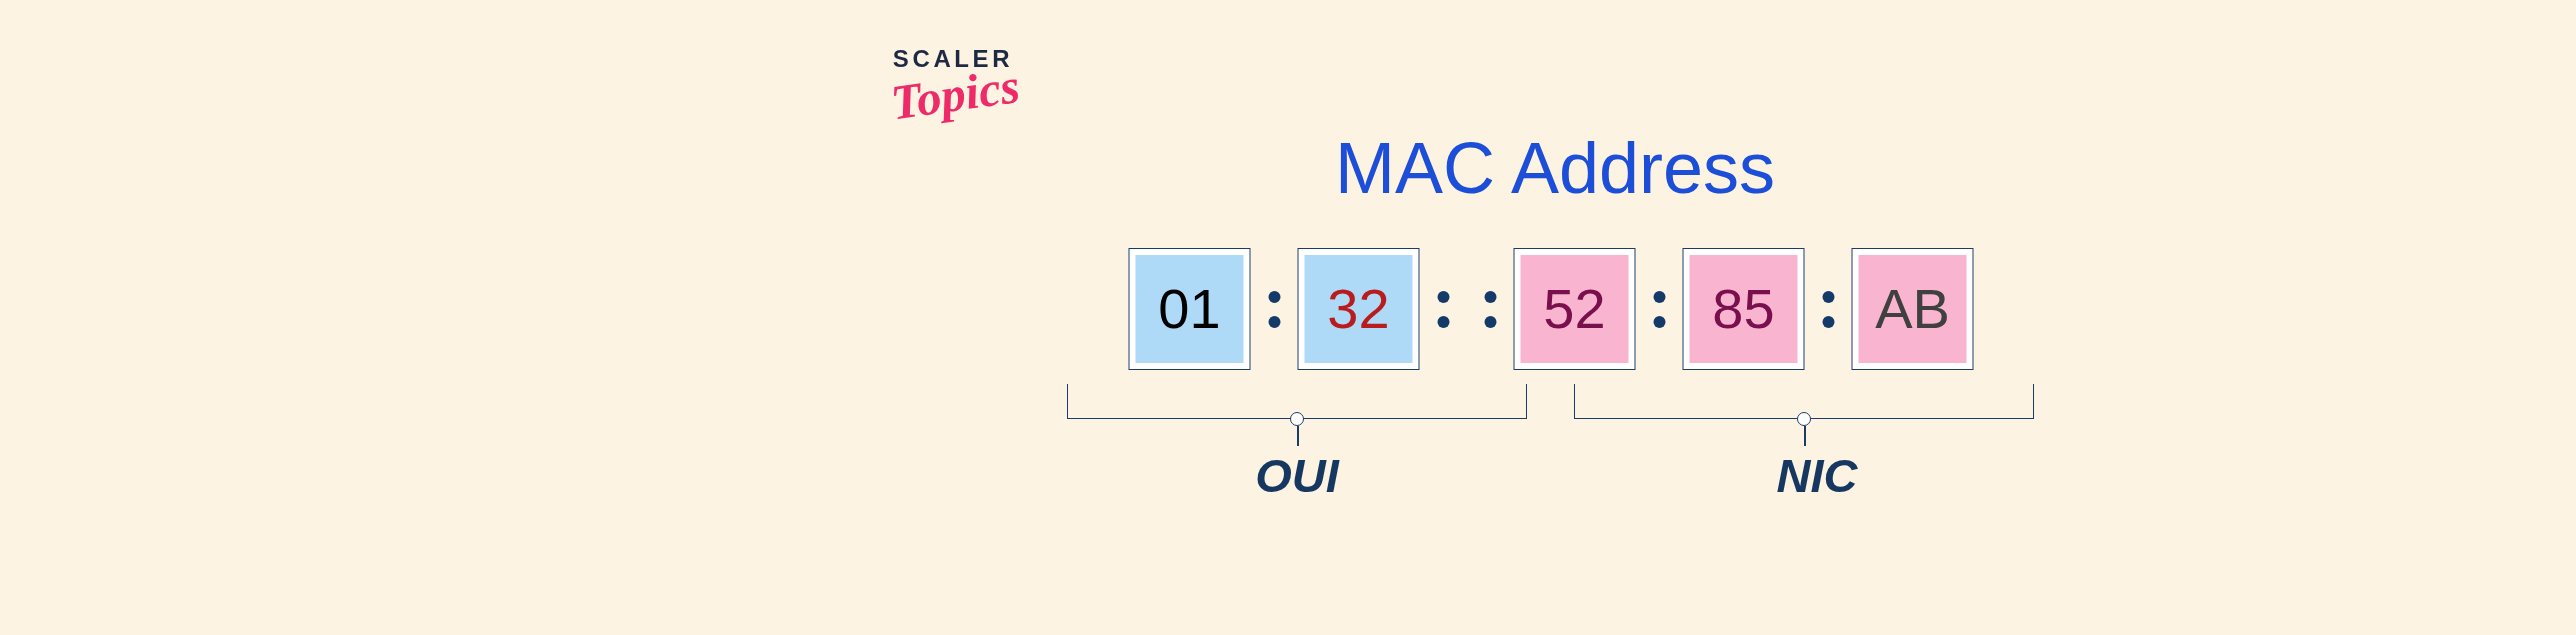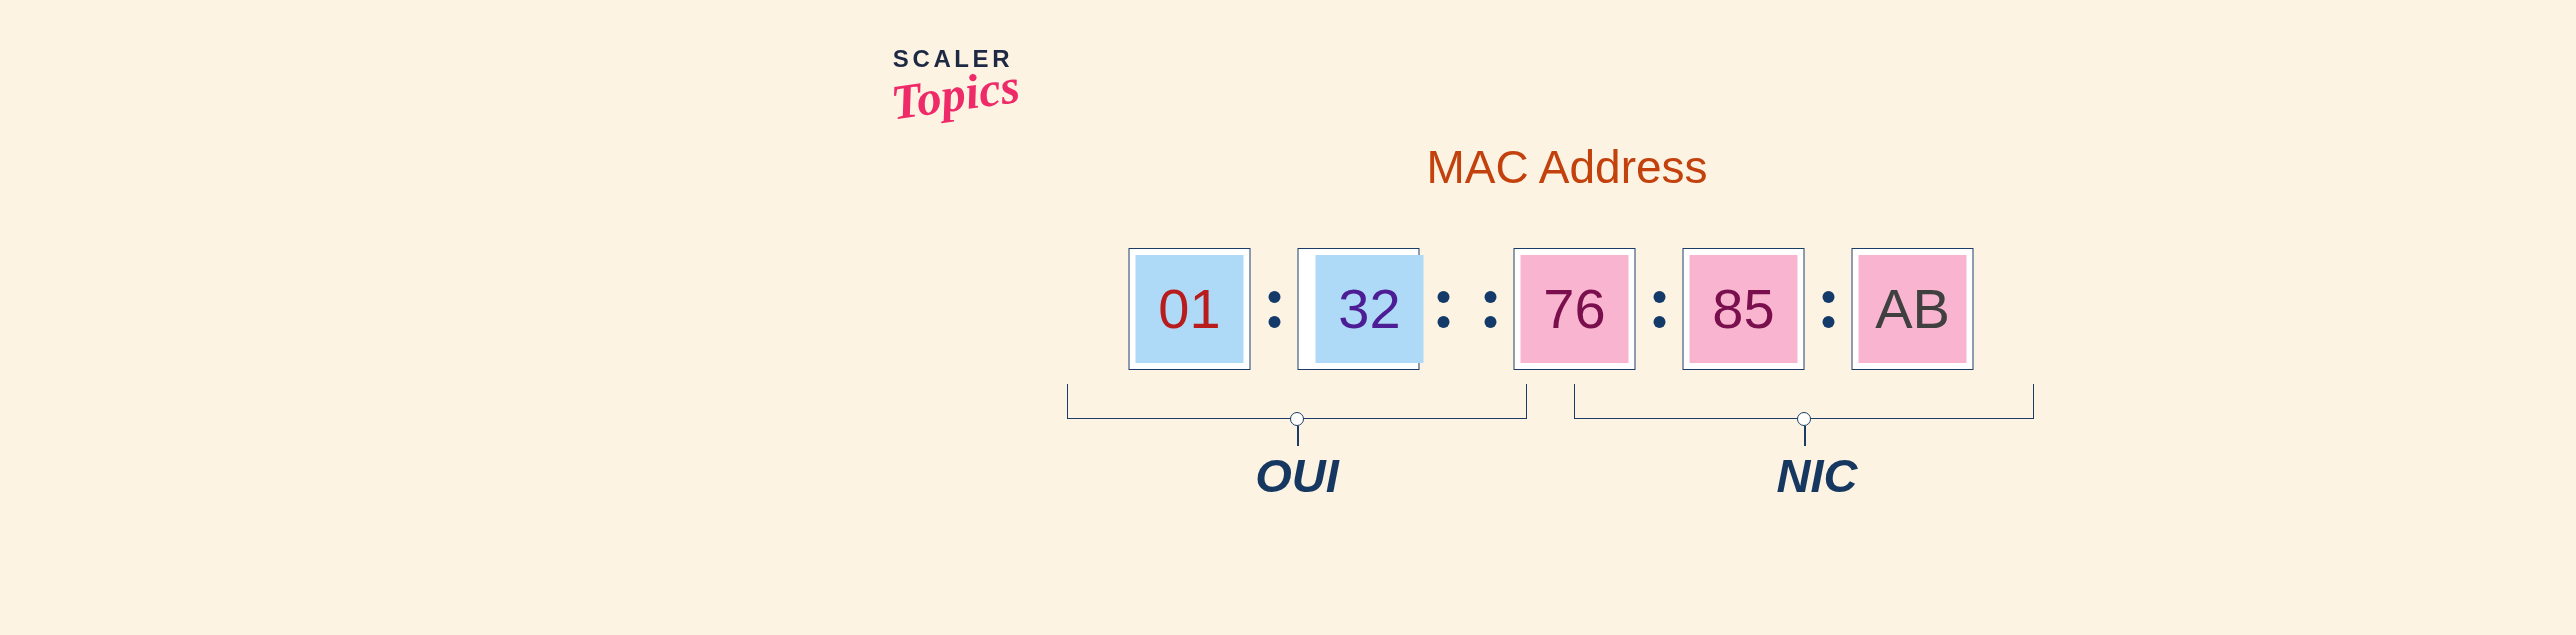--- a/index.html
+++ b/index.html
@@ -40,24 +40,24 @@
     margin-top: -3.1px;
     transform: rotate(-8deg);
   }
 
   
   .title {
     position: absolute;
     left: 1551px;
     top: 128px;
     transform: translateX(-50%);
-    margin: 16px;
-    font-size: 46px;
+    margin: 4px;
+    font-size: 72px;
     font-weight: 400;
-    color: #c2410c;
+    color: #1d4ed8;
     line-height: 1;
     white-space: nowrap;
   }
 
   
   .octet-row {
     position: absolute;
     left: 1551px;
     top: 248px;
     transform: translateX(-50%);
@@ -157,45 +157,45 @@
   <div class="logo">
     <div class="logo-scaler">SCALER</div>
     <div class="logo-topics">Topics</div>
   </div>
 
   <h1 class="title">MAC Address</h1>
 
   <div class="octet-row">
 
     <div class="octet">
-      <div class="octet-fill" style="background: rgb(174, 218, 248); color: #b91c1c;">01</div>
-    </div>
-
-    <div class="colon">
-      <span class="dot"></span>
-      <span class="dot"></span>
-    </div>
-
-    <div class="octet">
-      <div class="octet-fill" style="background: rgb(174, 218, 248); color: #4c1d95; margin-left: 11px;">32</div>
-    </div>
-
-    <div class="colon">
-      <span class="dot"></span>
-      <span class="dot"></span>
-    </div>
-
-
-    <div class="colon">
-      <span class="dot"></span>
-      <span class="dot"></span>
-    </div>
-
-    <div class="octet">
-      <div class="octet-fill" style="background: rgb(249, 181, 208); color: rgb(122, 15, 77);">76</div>
+      <div class="octet-fill" style="background: rgb(174, 218, 248); color: #000000;">01</div>
+    </div>
+
+    <div class="colon">
+      <span class="dot"></span>
+      <span class="dot"></span>
+    </div>
+
+    <div class="octet">
+      <div class="octet-fill" style="background: rgb(174, 218, 248); color: #b91c1c;">32</div>
+    </div>
+
+    <div class="colon">
+      <span class="dot"></span>
+      <span class="dot"></span>
+    </div>
+
+
+    <div class="colon">
+      <span class="dot"></span>
+      <span class="dot"></span>
+    </div>
+
+    <div class="octet">
+      <div class="octet-fill" style="background: rgb(249, 181, 208); color: rgb(122, 15, 77);">52</div>
     </div>
 
     <div class="colon">
       <span class="dot"></span>
       <span class="dot"></span>
     </div>
 
     <div class="octet">
       <div class="octet-fill" style="background: rgb(249, 181, 208); color: rgb(122, 15, 77);">85</div>
     </div>

